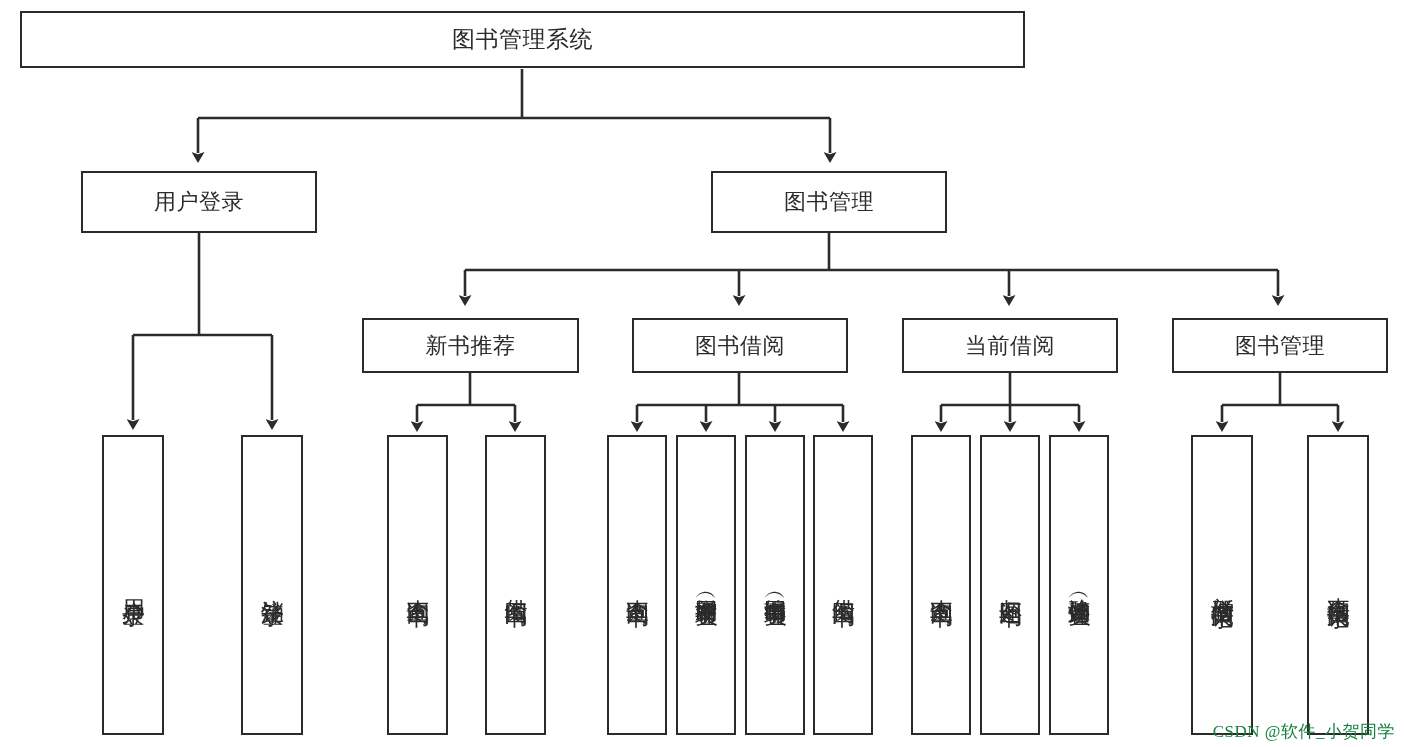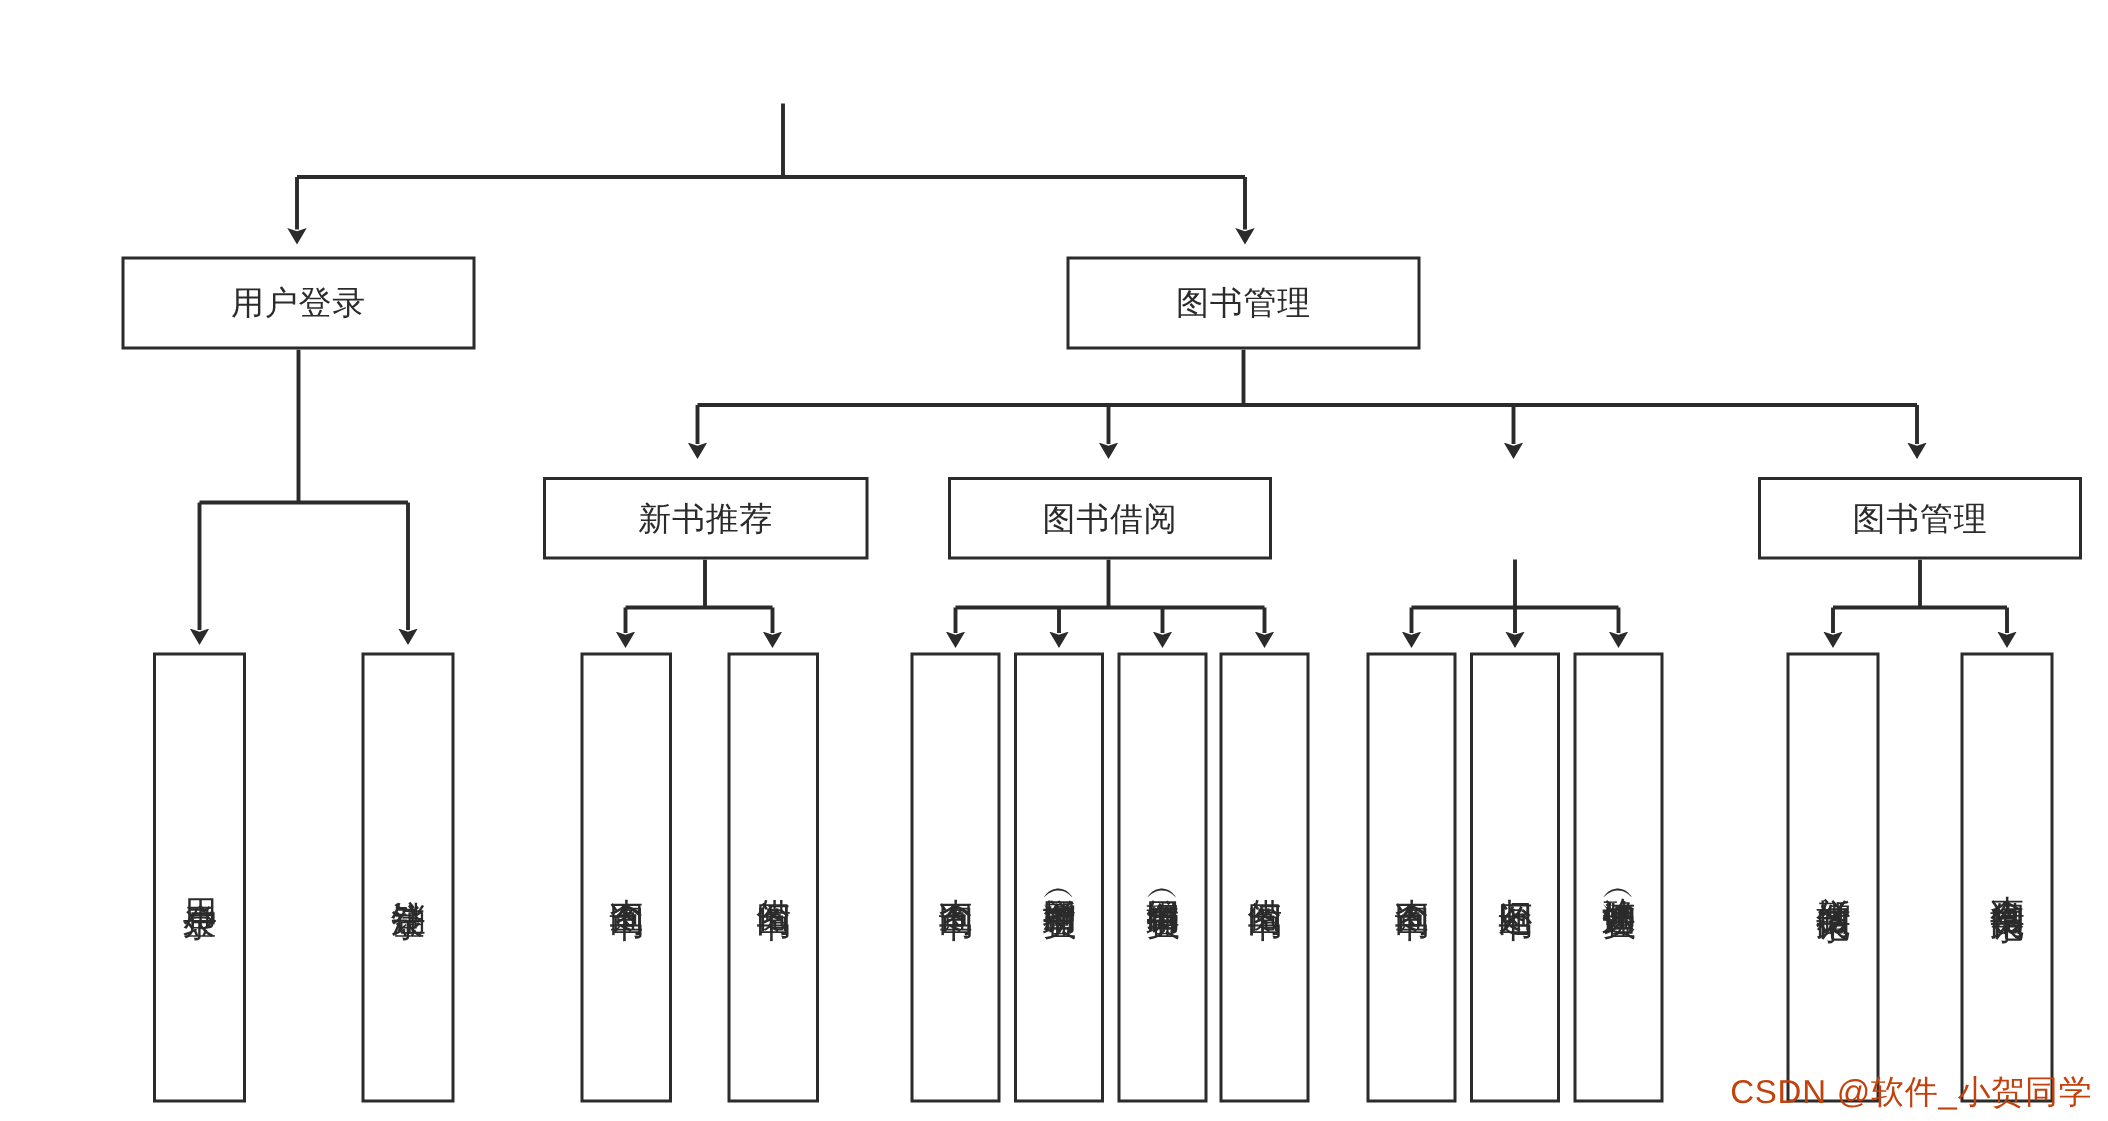--- a/index.html
+++ b/index.html
@@ -48,25 +48,25 @@
     white-space:nowrap;
   }
   .v-node.tall .lbl{
     font-size:22px;
     letter-spacing:1px;
   }
   .watermark{
     position:absolute;
     right:10px;
     bottom:4px;
-    font-size:22px;
-    color:#c2410c;
+    font-size:17px;
+    color:#15803d;
     letter-spacing:0.5px;
     white-space:nowrap;
-    font-family:Liberation Sans, sans-serif;
+    font-family:Liberation Serif, serif;
   }
 </style>
 </head>
 <body>
 
 <div id="canvas">
 
   <svg class="edges" viewBox="0 0 1405 747">
     <defs>
       <marker id="arr" markerWidth="11" markerHeight="13" refX="1" refY="6.5" orient="auto" markerUnits="userSpaceOnUse">
@@ -110,33 +110,39 @@
       <path d="M1010,405 L1010,422" marker-end="url(#arr)"></path>
       <path d="M1079,405 L1079,422" marker-end="url(#arr)"></path>
 
       <path d="M1280,373 L1280,405"></path>
       <path d="M1222,405 L1338,405"></path>
       <path d="M1222,405 L1222,422" marker-end="url(#arr)"></path>
       <path d="M1338,405 L1338,422" marker-end="url(#arr)"></path>
     </g>
   </svg>
 
+  <div class="node h-node root" style="left:20px;top:11px;width:1005px;height:57px;">
+    <span class="lbl">图书管理系统</span>
+  </div>
 
   <div class="node h-node" style="left:81px;top:171px;width:236px;height:62px;">
     <span class="lbl">用户登录</span>
   </div>
   <div class="node h-node" style="left:362px;top:318px;width:217px;height:55px;">
     <span class="lbl">新书推荐</span>
   </div>
 
   <div class="node h-node" style="left:711px;top:171px;width:236px;height:62px;">
     <span class="lbl">图书管理</span>
   </div>
   <div class="node h-node" style="left:632px;top:318px;width:216px;height:55px;align-items:center;">
     <span class="lbl">图书借阅</span>
+  </div>
+  <div class="node h-node" style="left:902px;top:318px;width:216px;height:55px;">
+    <span class="lbl">当前借阅</span>
   </div>
   <div class="node h-node" style="left:1172px;top:318px;width:216px;height:55px;">
     <span class="lbl">图书管理</span>
   </div>
 
   <div class="node v-node" style="left:102px;top:435px;width:62px;height:300px;">
     <span class="lbl">用户登录</span>
   </div>
   <div class="node v-node" style="left:241px;top:435px;width:62px;height:300px;">
     <span class="lbl">注销登录</span>

